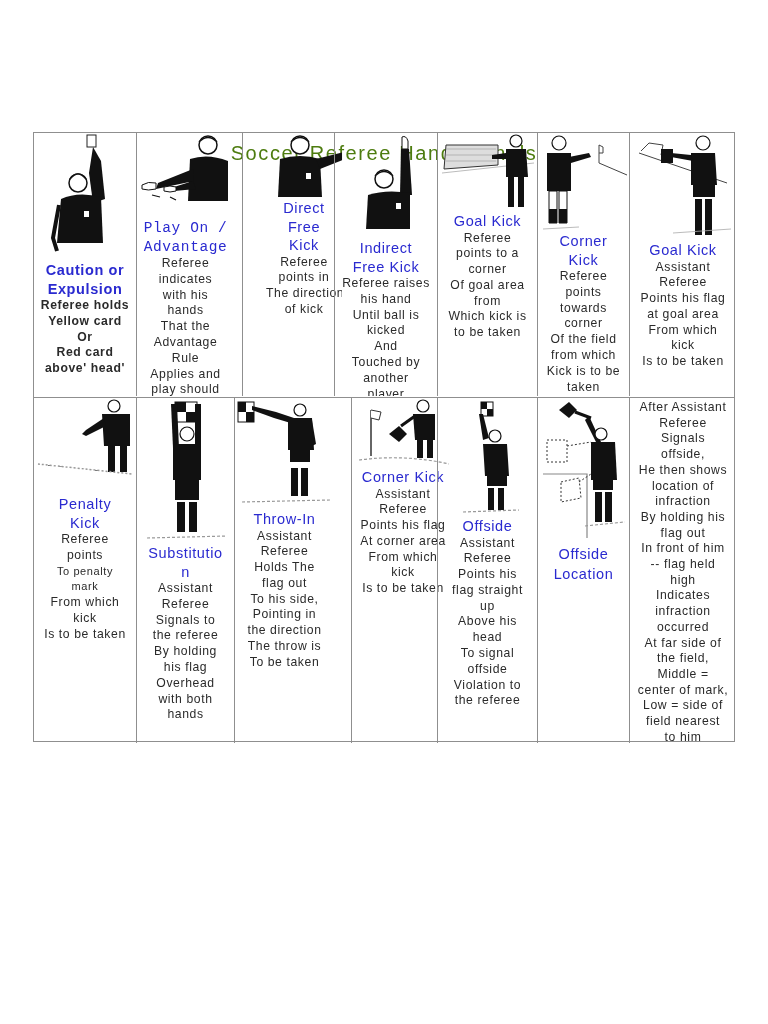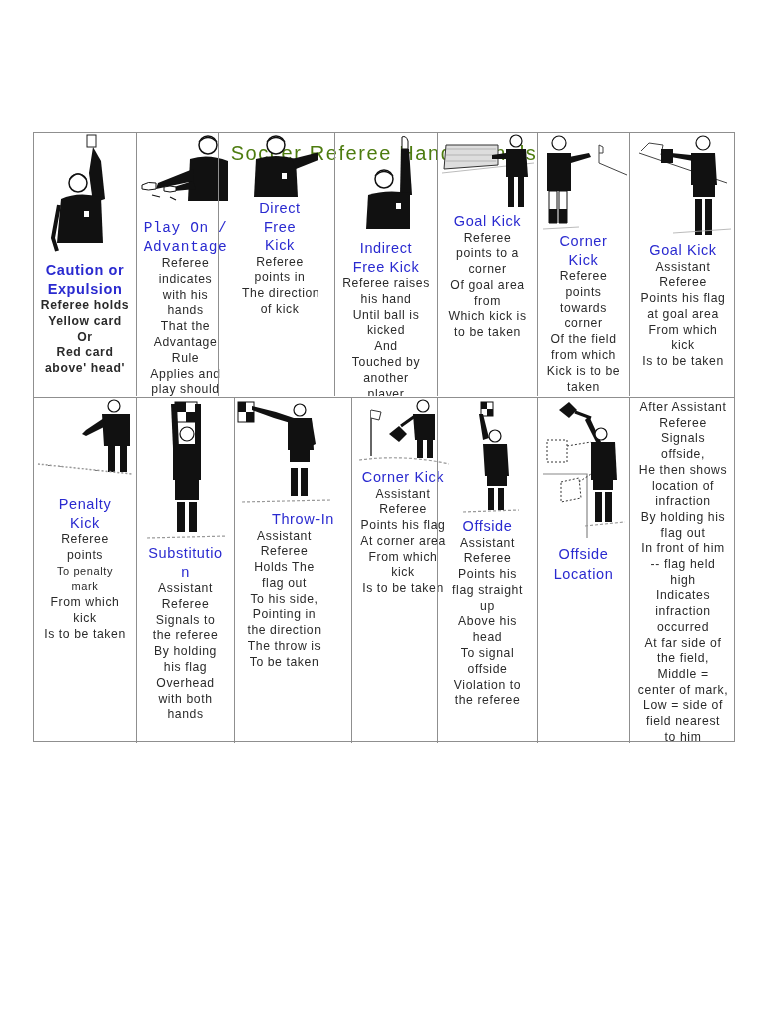--- a/index.html
+++ b/index.html
@@ -76,21 +76,21 @@
         <div>hands</div>
         <div>That the</div>
         <div>Advantage</div>
         <div>Rule</div>
         <div>Applies and</div>
         <div>play should</div>
         <div>continue</div>
       </div>
     </div>
 
-    <div class="cell" style="left:184px;width:100px;padding-left:23px;">
+    <div class="cell" style="left:208px;width:100px;padding-left:23px;">
       <svg class="fig" width="98" height="64" viewBox="0 0 98 64">
         <circle cx="34" cy="12" r="9" fill="#fff" stroke="#111" stroke-width="1.5"></circle>
         <path d="M25 9 Q34 0 43 9" fill="#fff" stroke="#111" stroke-width="1.5"></path>
         <path d="M14 26 Q34 20 54 26 L56 64 L12 64 Z" fill="#111"></path>
         <rect x="40" y="40" width="5" height="6" fill="#fff"></rect>
         <path d="M50 26 L82 18 L84 24 L54 36 Z" fill="#111"></path>
         <path d="M82 14 Q90 12 96 16 L94 22 Q88 24 82 24 Z" fill="#fff" stroke="#111" stroke-width="1"></path>
       </svg>
       <div class="head" style="margin-top:2px;">
         <div>Direct Free</div>
@@ -275,21 +275,21 @@
         <rect x="10" y="14" width="8" height="10" fill="#111"></rect>
         <path d="M16 8 L40 14 L58 20 L58 26 L38 20 L16 12 Z" fill="#111"></path>
         <circle cx="64" cy="12" r="6" fill="#fff" stroke="#111" stroke-width="1.2"></circle>
         <path d="M52 20 L76 20 L78 52 L52 52 Z" fill="#111"></path>
         <path d="M76 22 L80 46 L76 48 Z" fill="#111"></path>
         <rect x="54" y="52" width="20" height="12" fill="#111"></rect>
         <rect x="55" y="70" width="7" height="28" fill="#111"></rect>
         <rect x="65" y="70" width="7" height="28" fill="#111"></rect>
         <path d="M6 104 L94 102" stroke="#999" stroke-width="1.2" stroke-dasharray="3 2"></path>
       </svg>
-      <div class="head" style="margin-top:2px;text-align:right;">
+      <div class="head" style="margin-top:2px;">
         <div>Throw-In</div>
       </div>
       <div class="body">
         <div>Assistant</div>
         <div>Referee</div>
         <div>Holds The</div>
         <div>flag out</div>
         <div>To his side,</div>
         <div>Pointing in</div>
         <div>the direction</div>

